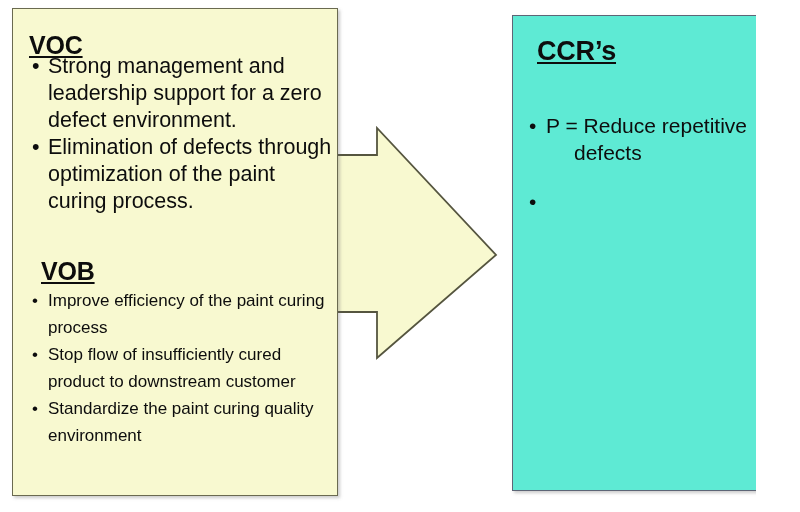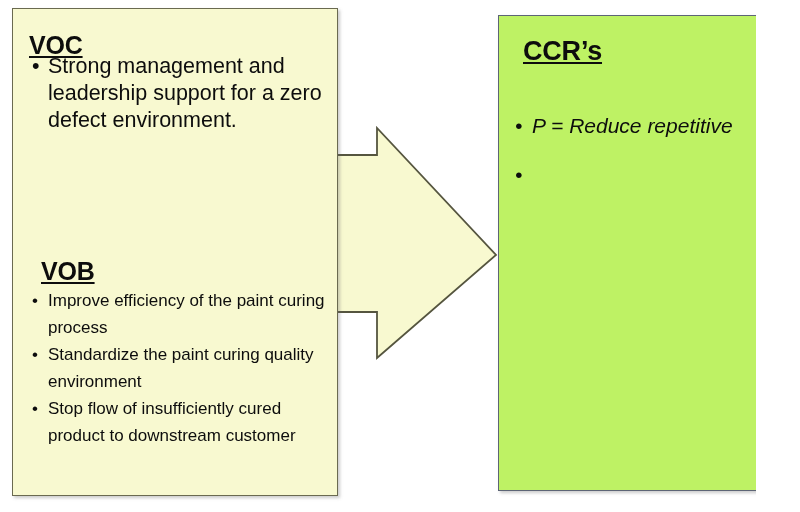--- a/index.html
+++ b/index.html
@@ -39,25 +39,25 @@
   #voc-panel {
     left: 12px;
     top: 8px;
     width: 326px;
     height: 488px;
     background: #f8f9d0;
     border-color: #6a6a50;
   }
 
   #ccr-panel {
-    left: 498px;
+    left: 512px;
     top: 15px;
     width: 282px;
     height: 476px;
-    background: #bef264;
+    background: #5eead4;
     border-color: #5d6576;
   }
 
   .panel-inner {
     position: relative;
     height: 100%;
     width: 100%;
   }
 
   
@@ -126,21 +126,20 @@
     left: 14px;
     top: 96px;
     width: 262px;
     font-size: 21px;
     line-height: 27px;
   }
   #ccr-list li {
     padding-left: 19px;
     margin-bottom: 22px;
     text-indent: 0;
-    font-style: italic;
   }
   #ccr-list li .hang {
     display: block;
     padding-left: 28px;
   }
   #ccr-list li:before {
     left: 2px;
   }
 </style>
 </head>
@@ -154,47 +153,51 @@
 
   <div id="voc-panel" class="panel">
     <div class="panel-inner">
 
       <div id="voc-heading" class="heading">VOC</div>
 
       <ul id="voc-list" class="bullets">
         <li>
           <span>Strong management and leadership support for a zero defect environment.</span>
         </li>
+        <li>
+          <span>Elimination of defects through optimization of the paint curing process.</span>
+        </li>
       </ul>
 
       <div id="vob-heading" class="heading">VOB</div>
 
       <ul id="vob-list" class="bullets">
         <li>
           <span>Improve efficiency of the paint curing process</span>
         </li>
         <li>
+          <span>Stop flow of insufficiently cured product to downstream customer</span>
+        </li>
+        <li>
           <span>Standardize the paint curing quality environment</span>
-        </li>
-        <li>
-          <span>Stop flow of insufficiently cured product to downstream customer</span>
         </li>
       </ul>
 
     </div>
   </div>
 
   <div id="ccr-panel" class="panel">
     <div class="panel-inner">
 
       <div id="ccr-heading" class="heading">CCR’s</div>
 
       <ul id="ccr-list" class="bullets">
         <li>
           <span>P = Reduce repetitive</span>
+          <span class="hang">defects</span>
         </li>
         <li>
         </li>
       </ul>
 
     </div>
   </div>
 
 </div>
 

